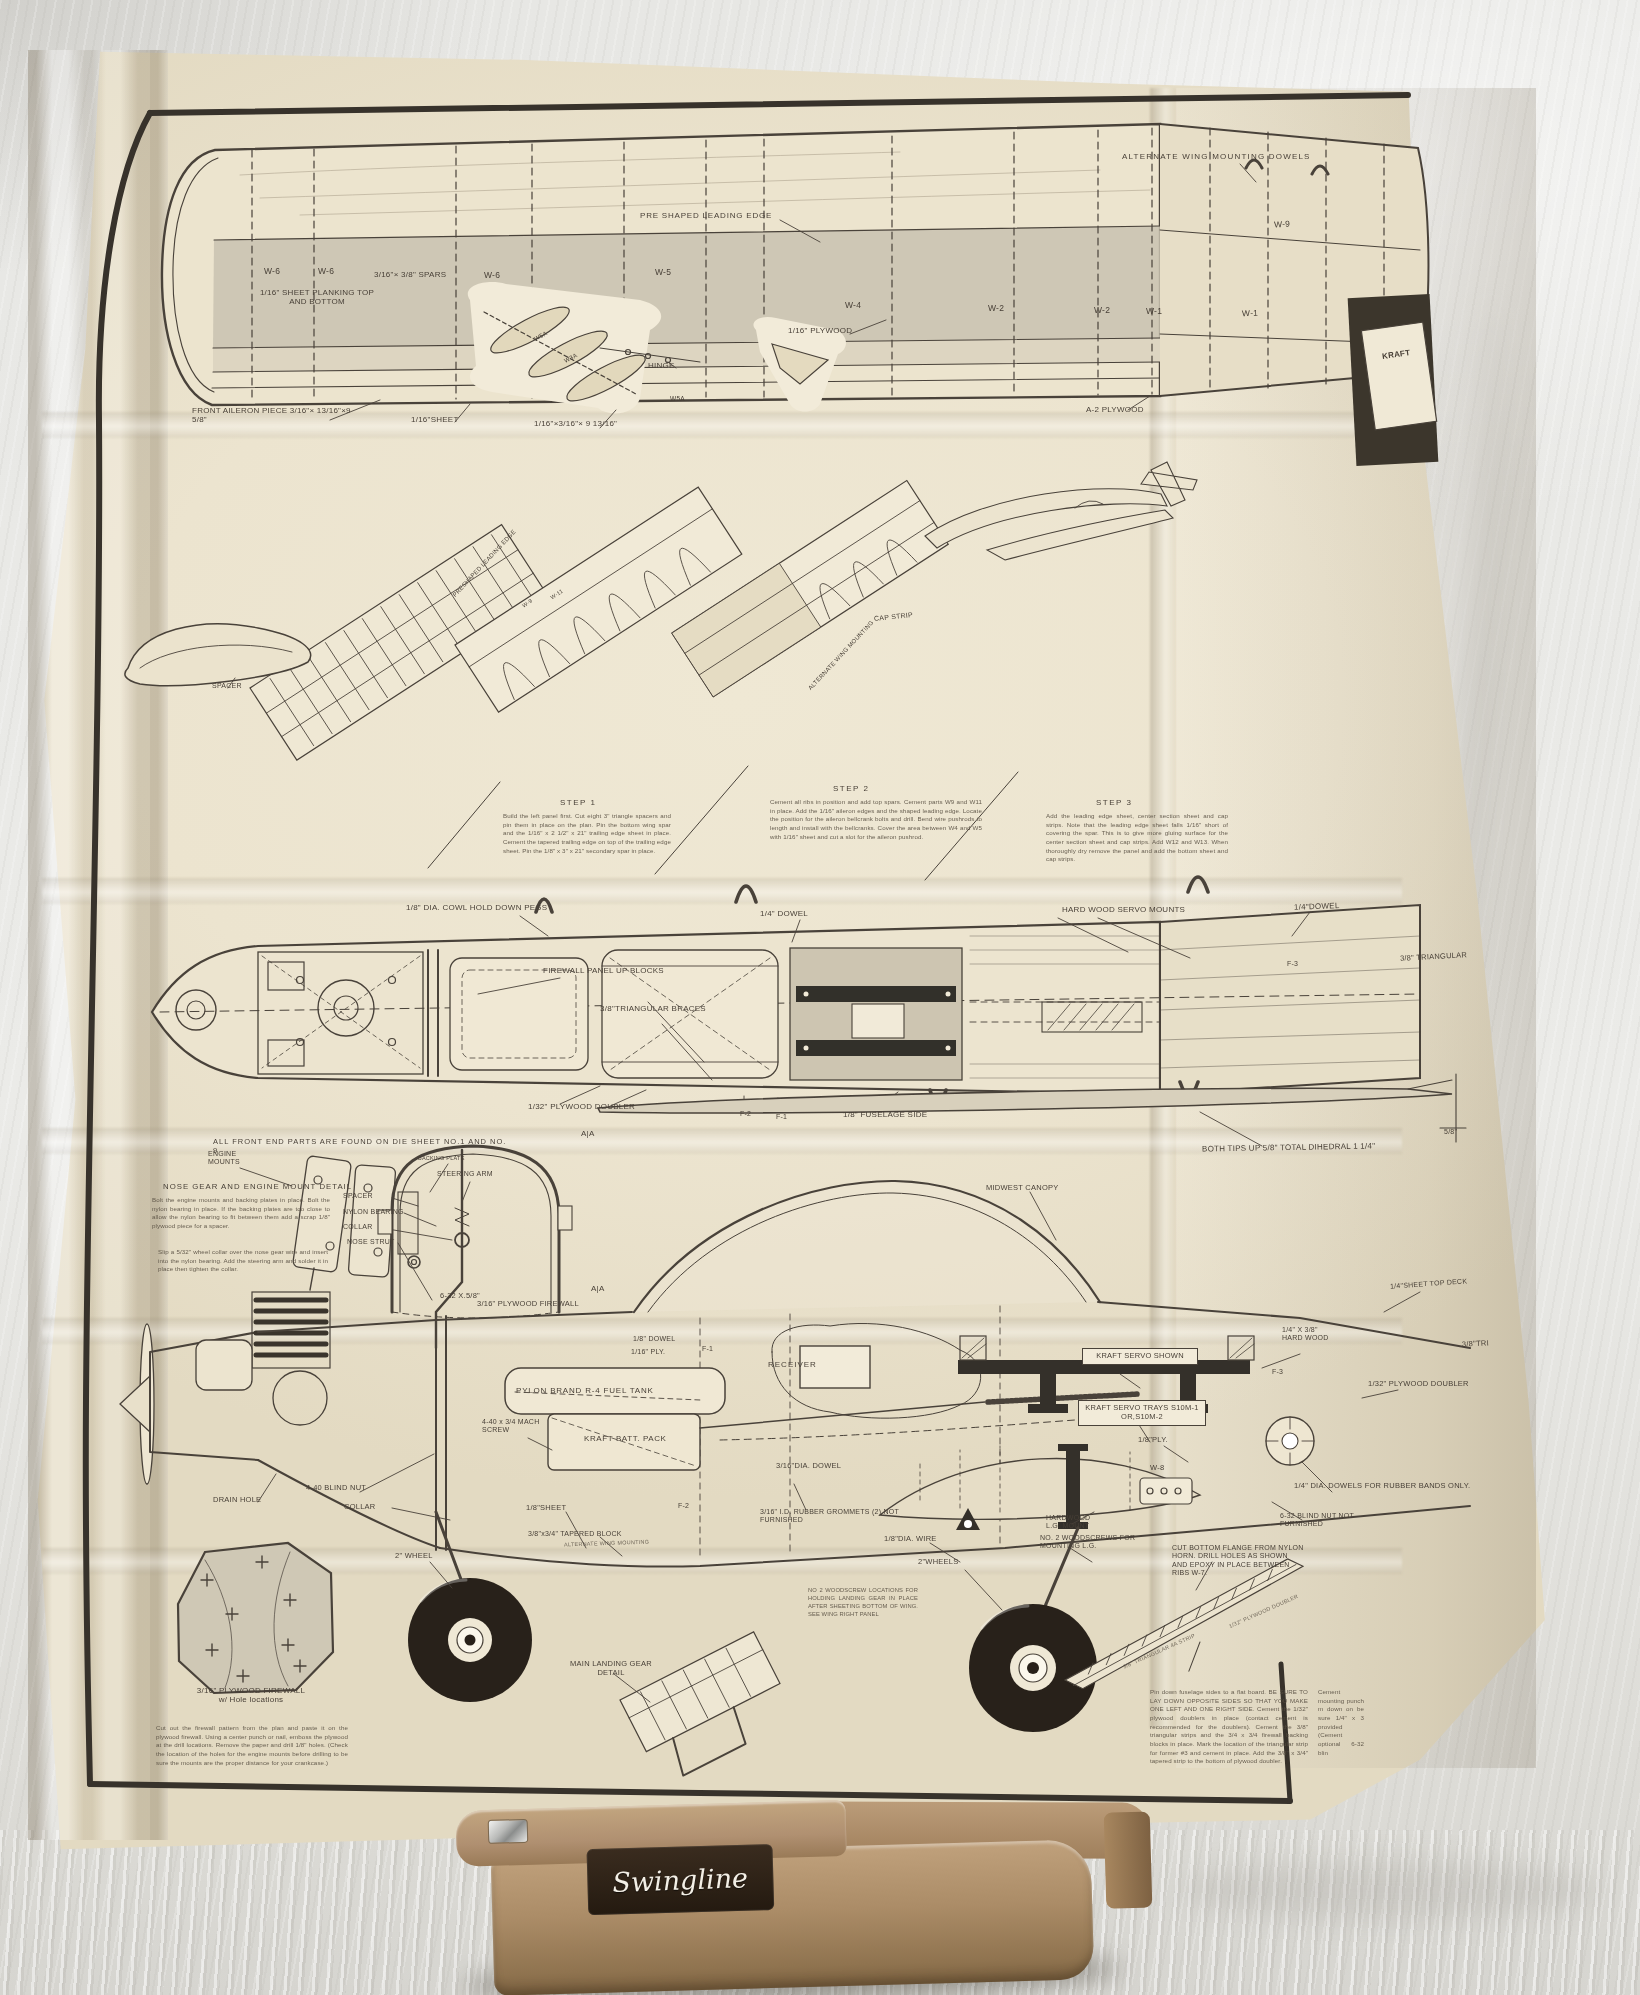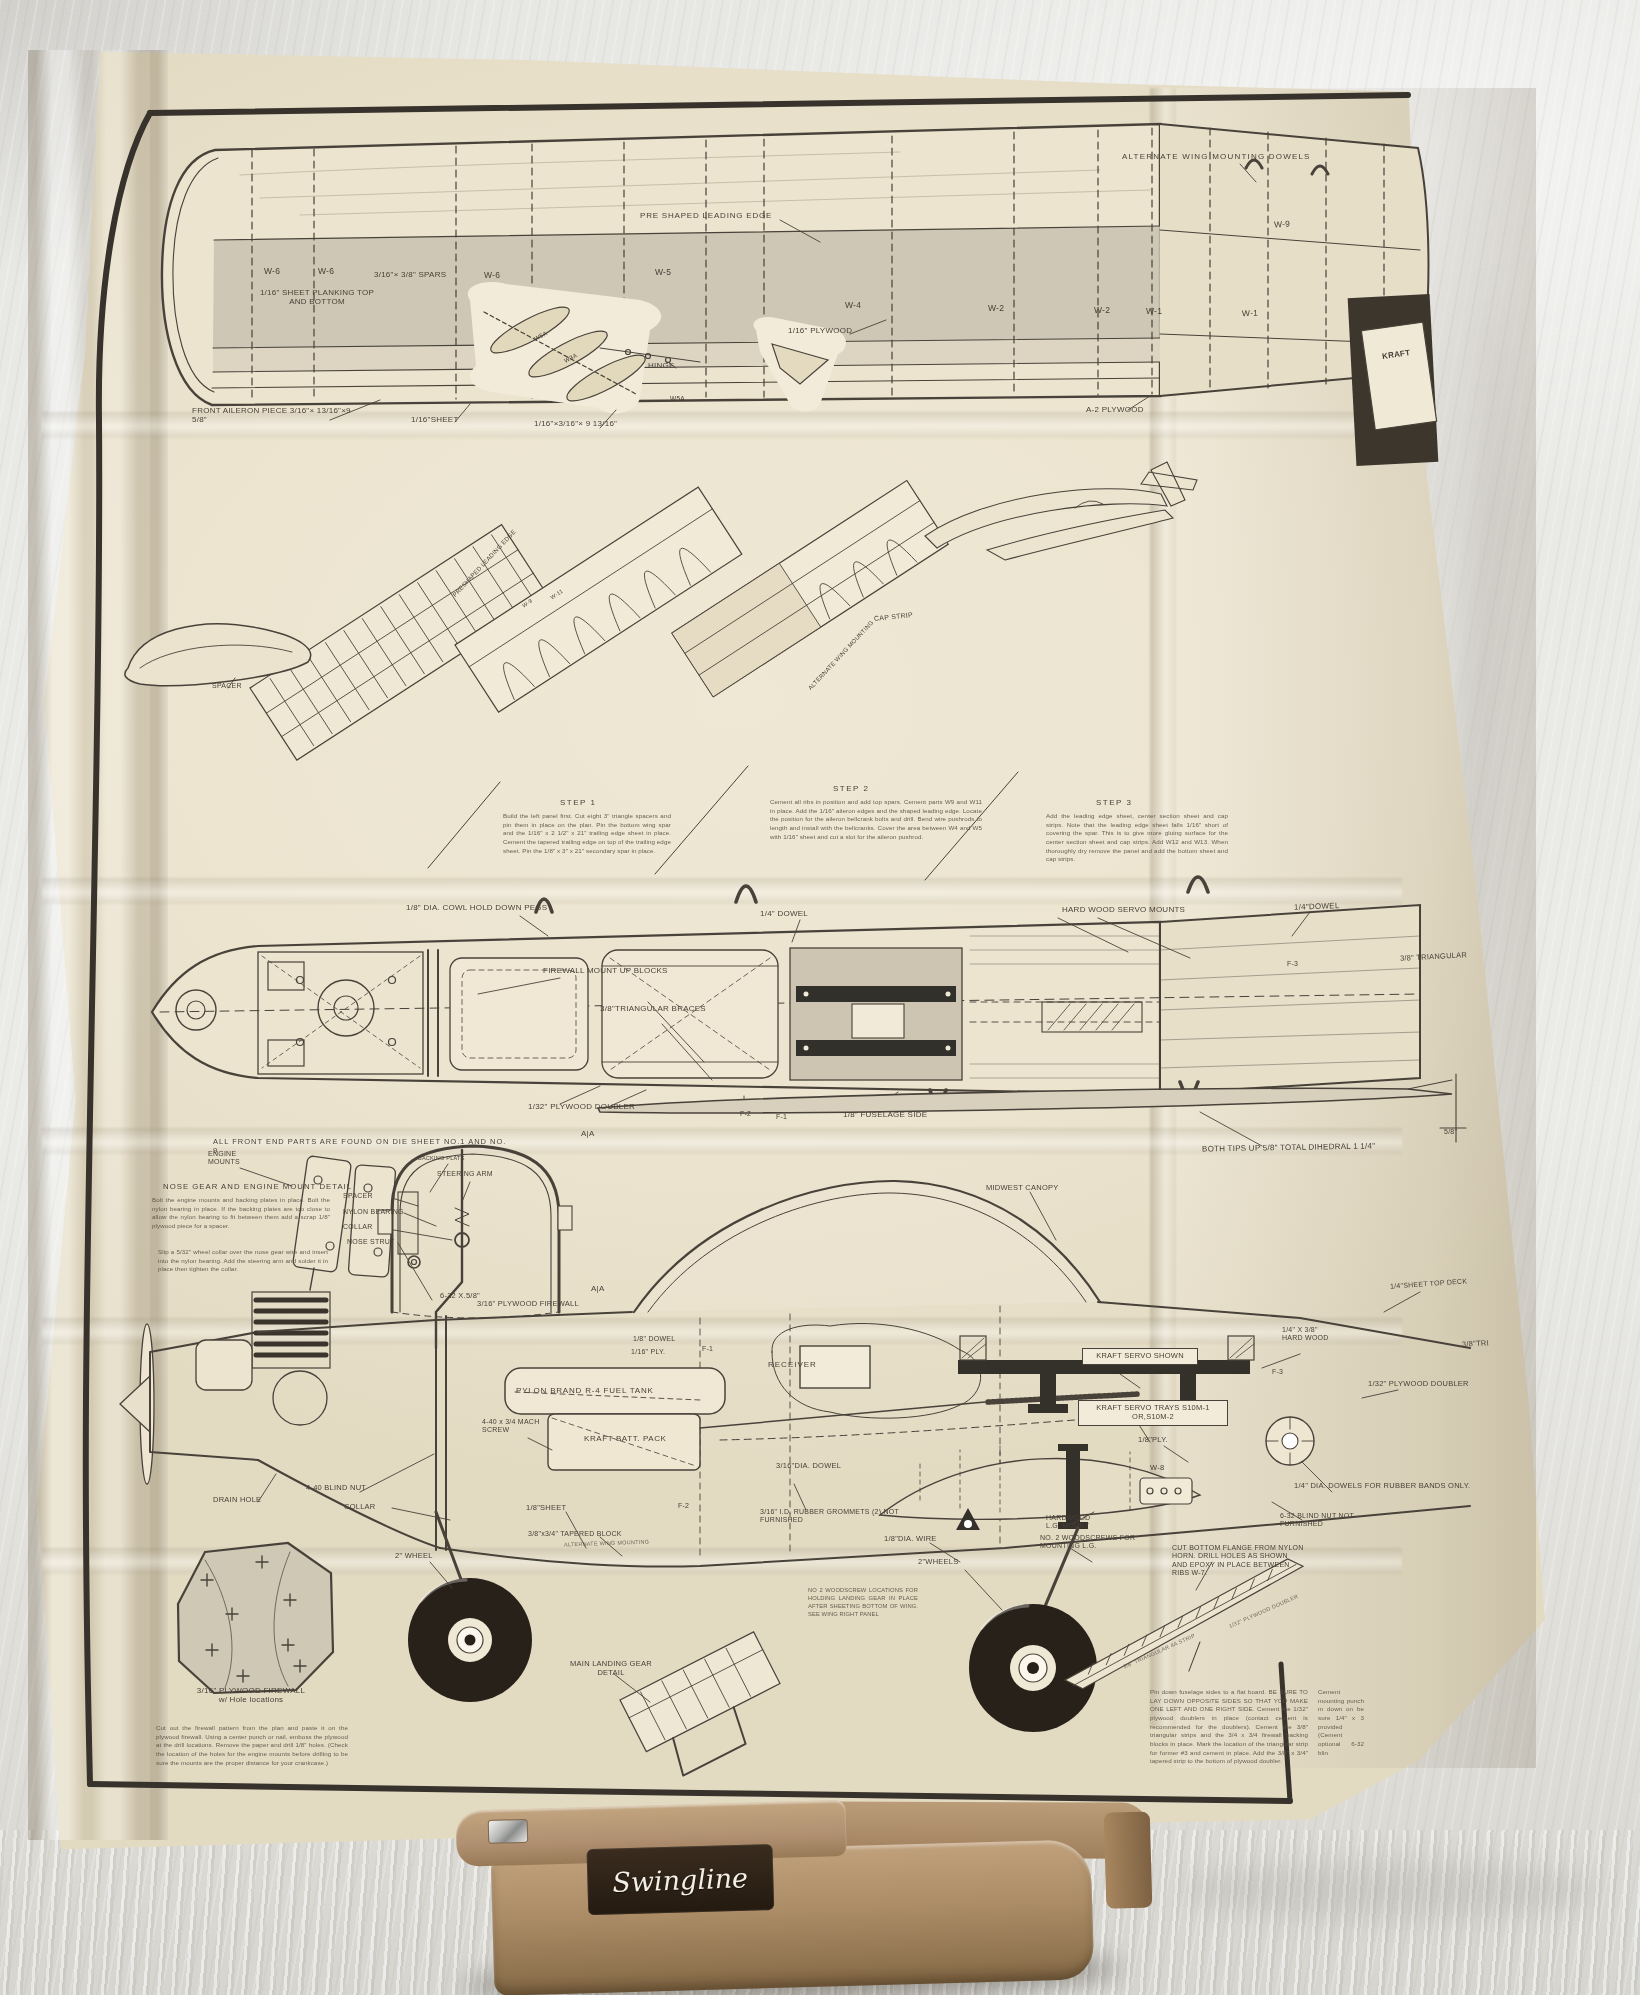--- a/index.html
+++ b/index.html
@@ -363,21 +363,21 @@
 <div class="para" style="left:503px;top:812px;width:168px">Build the left panel first. Cut eight 3" triangle spacers and pin them in place on the plan. Pin the bottom wing spar and the 1/16" x 2 1/2" x 21" trailing edge sheet in place. Cement the tapered trailing edge on top of the trailing edge sheet. Pin the 1/8" x 3" x 21" secondary spar in place.</div>
 <div class="lb s8" style="left:833px;top:784px;letter-spacing:1.5px">STEP 2</div>
 <div class="para" style="left:770px;top:798px;width:212px">Cement all ribs in position and add top spars. Cement parts W9 and W11 in place. Add the 1/16" aileron edges and the shaped leading edge. Locate the position for the aileron bellcrank bolts and drill. Bend wire pushrods to length and install with the bellcranks. Cover the area between W4 and W5 with 1/16" sheet and cut a slot for the aileron pushrod.</div>
 <div class="lb s8" style="left:1096px;top:798px;letter-spacing:1.5px">STEP 3</div>
 <div class="para" style="left:1046px;top:812px;width:182px">Add the leading edge sheet, center section sheet and cap strips. Note that the leading edge sheet falls 1/16" short of covering the spar. This is to give more gluing surface for the center section sheet and cap strips. Add W12 and W13. When thoroughly dry remove the panel and add the bottom sheet and cap strips.</div>
 
 <div class="lb s8" style="left:406px;top:903px">1/8" DIA. COWL HOLD DOWN PEGS</div>
 <div class="lb s8" style="left:760px;top:909px">1/4" DOWEL</div>
 <div class="lb s8" style="left:1062px;top:905px">HARD WOOD SERVO MOUNTS</div>
 <div class="lb s8" style="left:1294px;top:902px;transform:rotate(-2deg)">1/4"DOWEL</div>
-<div class="lb s8" style="left:543px;top:966px">FIREWALL MOUNT UP BLOCKS</div>
+<div class="lb s8" style="left:543px;top:966px">FIREWALL PANEL UP BLOCKS</div>
 <div class="lb s8 wp c" style="left:598px;top:1004px;width:110px">3/8"TRIANGULAR BRACES</div>
 <div class="lb s8" style="left:528px;top:1102px">1/32" PLYWOOD DOUBLER</div>
 <div class="lb s7" style="left:740px;top:1110px">F-2</div>
 <div class="lb s7" style="left:776px;top:1113px">F-1</div>
 <div class="lb s8" style="left:843px;top:1110px">1/8" FUSELAGE SIDE</div>
 <div class="lb s7" style="left:1287px;top:960px">F-3</div>
 <div class="lb s75" style="left:1400px;top:953px;transform:rotate(-3deg)">3/8" TRIANGULAR</div>
 <div class="lb s8" style="left:581px;top:1129px">A|A</div>
 
 <div class="lb s8" style="left:1202px;top:1143px;transform:rotate(-1deg)">BOTH TIPS UP 5/8" TOTAL DIHEDRAL 1 1/4"</div>
@@ -410,21 +410,21 @@
 <div class="lb s75" style="left:776px;top:1462px">3/16"DIA. DOWEL</div>
 <div class="lb s75" style="left:213px;top:1496px">DRAIN HOLE</div>
 <div class="lb s75" style="left:306px;top:1484px">4-40 BLIND NUT</div>
 <div class="lb s75" style="left:344px;top:1503px">COLLAR</div>
 <div class="lb s75" style="left:526px;top:1504px">1/8"SHEET</div>
 <div class="lb s7" style="left:678px;top:1502px">F-2</div>
 <div class="lb s7 wp" style="left:760px;top:1508px;width:150px">3/16" I.D. RUBBER GROMMETS (2) NOT FURNISHED</div>
 <div class="lb s7" style="left:528px;top:1530px">3/8"x3/4" TAPERED BLOCK</div>
 <div class="lb s55 faded" style="left:564px;top:1540px;transform:rotate(-2deg)">ALTERNATE WING MOUNTING</div>
 <div class="lb s75 wp c" style="left:1082px;top:1348px;width:110px;background:#f2ebd9;border:1px solid #49423a;padding:3px 2px">KRAFT SERVO SHOWN</div>
-<div class="lb s75 wp c" style="left:1078px;top:1400px;width:122px;background:#f2ebd9;border:1px solid #49423a;padding:3px 13px">KRAFT SERVO TRAYS S10M-1 OR,S10M-2</div>
+<div class="lb s75 wp c" style="left:1078px;top:1400px;width:122px;background:#f2ebd9;border:1px solid #49423a;padding:3px 2px">KRAFT SERVO TRAYS S10M-1 OR,S10M-2</div>
 <div class="lb s7 wp" style="left:1282px;top:1326px;width:58px">1/4" X 3/8" HARD WOOD</div>
 <div class="lb s7" style="left:1272px;top:1368px">F-3</div>
 <div class="lb s75" style="left:1462px;top:1340px;transform:rotate(-3deg)">3/8"TRI</div>
 <div class="lb s75" style="left:1368px;top:1380px">1/32" PLYWOOD DOUBLER</div>
 <div class="lb s75" style="left:1138px;top:1436px">1/8"PLY.</div>
 <div class="lb s75" style="left:1150px;top:1464px">W-8</div>
 <div class="lb s75 wp" style="left:1294px;top:1482px;width:200px">1/4" DIA. DOWELS FOR RUBBER BANDS ONLY.</div>
 <div class="lb s7 wp" style="left:1280px;top:1512px;width:82px">6-32 BLIND NUT NOT FURNISHED</div>
 <div class="lb s7 wp" style="left:1046px;top:1514px;width:56px">HARDWOOD L.G. MOUNT</div>
 <div class="lb s7 wp" style="left:1040px;top:1534px;width:100px">NO. 2 WOODSCREWS FOR MOUNTING L.G.</div>

